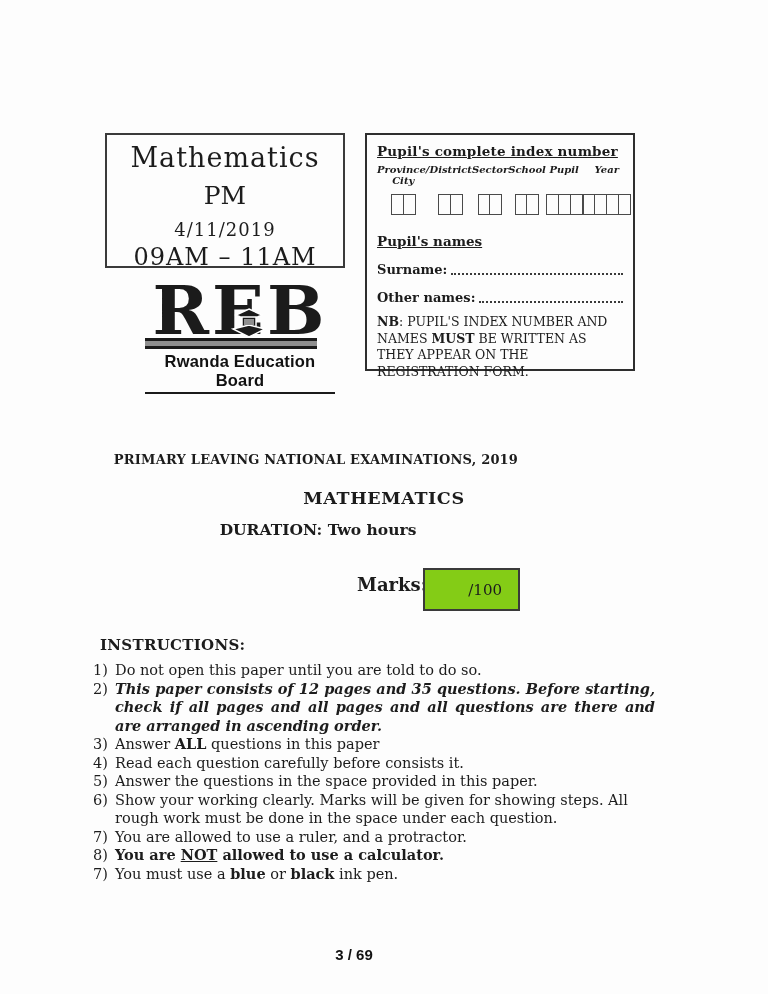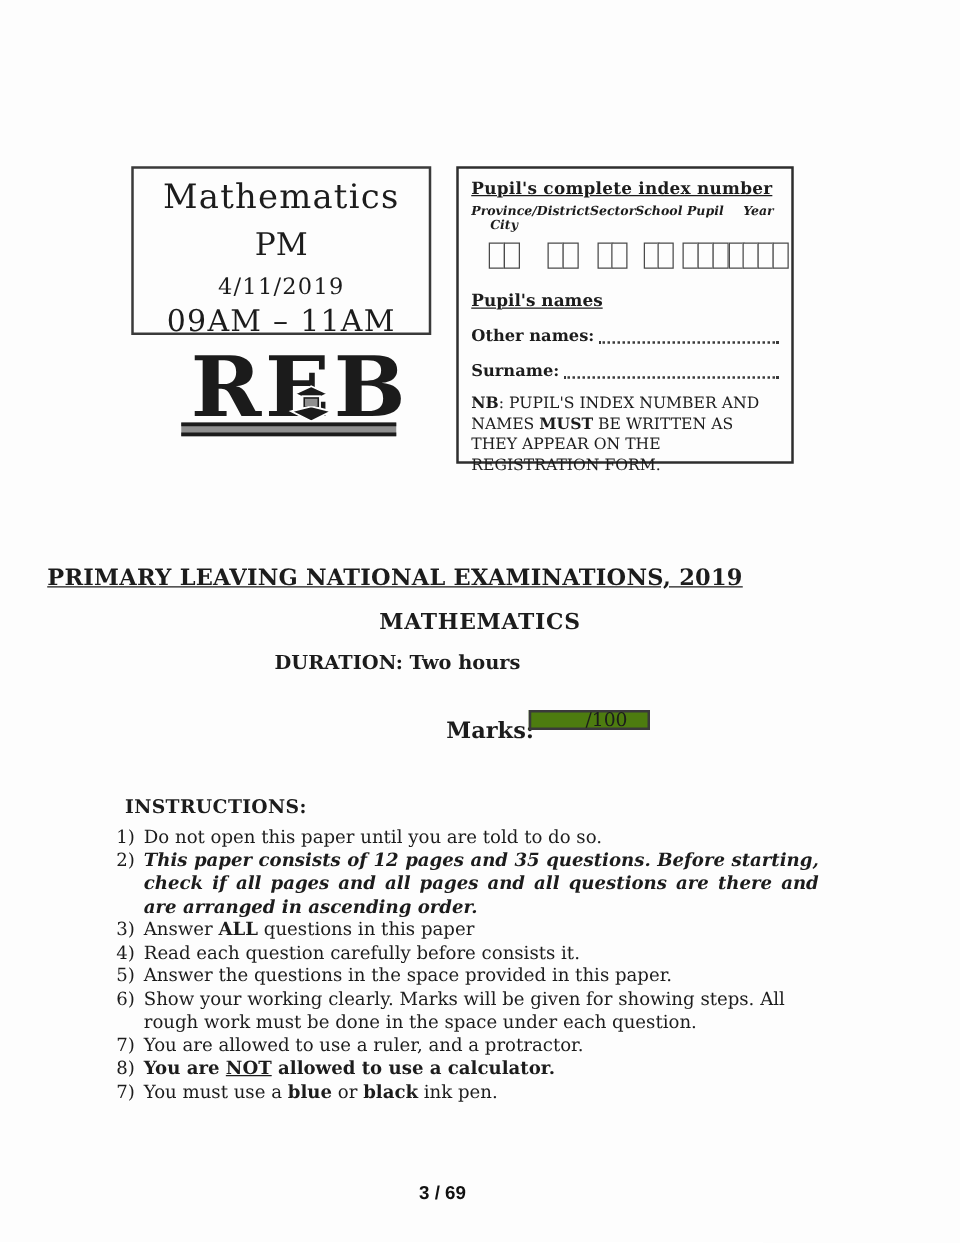--- a/index.html
+++ b/index.html
@@ -73,36 +73,36 @@
   .dotted-line {
     flex:1; margin-left:4px; margin-bottom:2px;
     border-bottom:2px dotted #3a3a3a; height:10px;
   }
   .nb-text { font-size:12.5px; line-height:16.5px; margin-top:9px; }
   .nb-text .b { font-weight:bold; }
 
   
   .exam-title {
     position:absolute; left:0; top:452px; width:632px; text-align:center;
-    font-weight:bold; font-size:18px; letter-spacing:0.2px;text-decoration:underline;
+    font-weight:bold; font-size:13px; letter-spacing:0.2px;
   }
   .subject-heading {
     position:absolute; left:0; top:488px; width:768px; text-align:center;
     font-weight:bold; font-size:17.5px; letter-spacing:0.6px;
   }
   .duration {
     position:absolute; left:0; top:520px; width:636px; text-align:center;
     font-weight:bold; font-size:15.5px;
   }
 
   
   .marks-label { position:absolute; left:357px; top:574px; font-weight:bold; font-size:18px; }
   .marks-box {
-    position:absolute; left:423px; top:568px; width:97px; height:16px;
-    border:2px solid #3a3a3a; background:#4d7c0f;
+    position:absolute; left:423px; top:568px; width:97px; height:43px;
+    border:2px solid #3a3a3a; background:#84cc16;
     display:flex; align-items:center; justify-content:flex-end; padding-right:16px;
     font-size:15px;
   }
 
   
   .instructions-heading {
     position:absolute; left:100px; top:636px; font-weight:bold; font-size:15px;
     letter-spacing:0.3px;
     text-align:right;
   }
@@ -138,20 +138,21 @@
     <div class="reb-acronym">REB</div>
     <span class="reb-emblem">
       <svg width="40" height="34" viewBox="0 0 40 34">
         <polygon points="20,2 33,8 20,14 7,8" fill="#1b1b1b" stroke="#ffffff" stroke-width="1.5"></polygon>
         <rect x="13" y="10" width="14" height="10" fill="#1b1b1b" stroke="#ffffff" stroke-width="1.5"></rect>
         <polygon points="20,18 36,22 20,30 4,22" fill="#1b1b1b" stroke="#ffffff" stroke-width="1.5"></polygon>
         <rect x="15" y="12" width="10" height="6" fill="#8f8f8f"></rect>
       </svg>
     </span>
     <div class="reb-bar"></div>
+    <div class="reb-name">Rwanda Education Board</div>
   </div>
 
   <div class="index-box">
     <div class="index-title">Pupil's complete index number</div>
     <div class="idx-row">
         <div class="idx-col">
           <div class="idx-label">Province/
 City</div>
           <div class="idx-cells">
             <div class="idx-cell"></div>
@@ -192,25 +193,25 @@
           <div class="idx-cells">
             <div class="idx-cell"></div>
             <div class="idx-cell"></div>
             <div class="idx-cell"></div>
             <div class="idx-cell"></div>
           </div>
         </div>
       </div>
     <div class="names-title">Pupil's names</div>
     <div class="name-line">
+      <span class="name-label">Surname:</span>
+      <span class="dotted-line"></span>
+    </div>
+    <div class="name-line">
       <span class="name-label">Other names:</span>
-      <span class="dotted-line"></span>
-    </div>
-    <div class="name-line">
-      <span class="name-label">Surname:</span>
       <span class="dotted-line"></span>
     </div>
     <div class="nb-text"><span class="b">NB</span><span>: PUPIL'S INDEX NUMBER AND NAMES </span><span class="b">MUST</span><span> BE WRITTEN AS THEY APPEAR ON THE REGISTRATION FORM.</span></div>
   </div>
 
   <div class="exam-title">PRIMARY LEAVING NATIONAL EXAMINATIONS, 2019</div>
   <div class="subject-heading">MATHEMATICS</div>
   <div class="duration">DURATION: Two hours</div>
 
   <div class="marks-label">Marks:</div>

